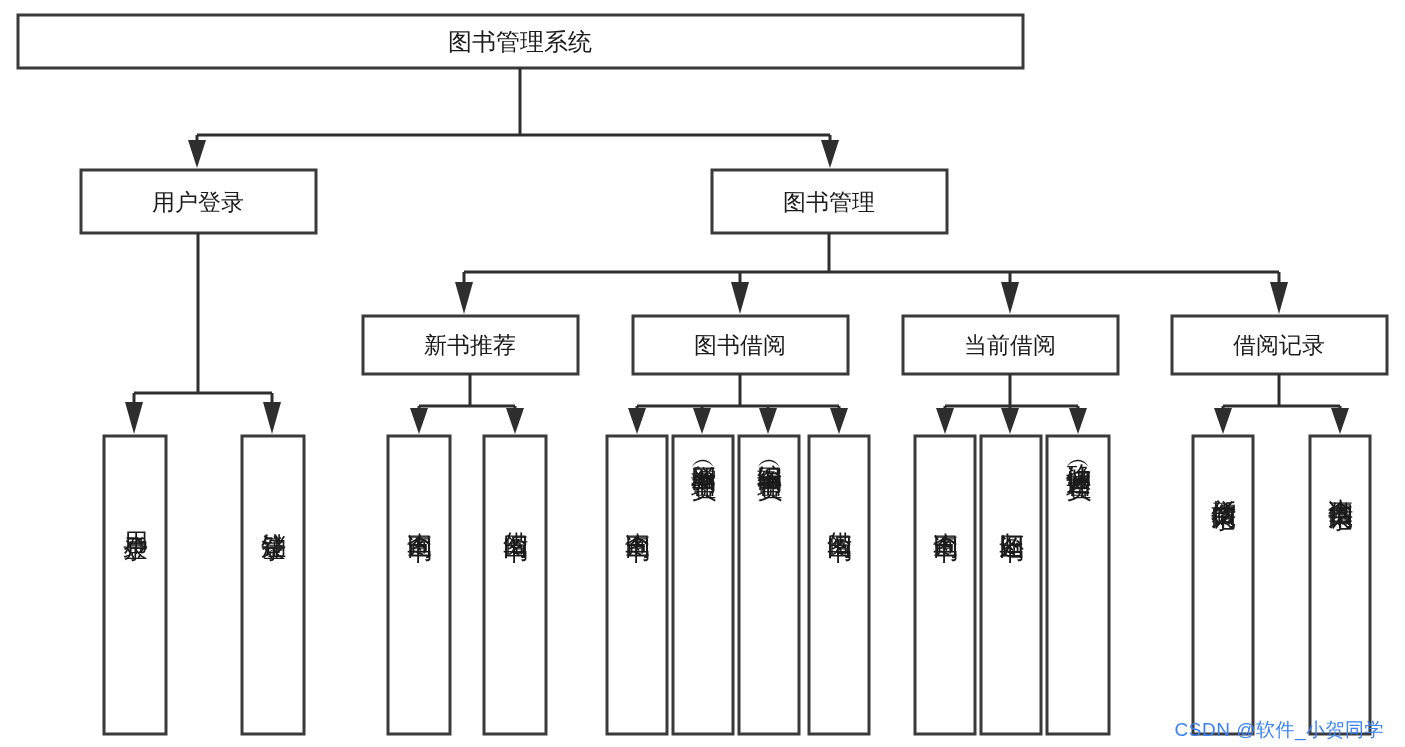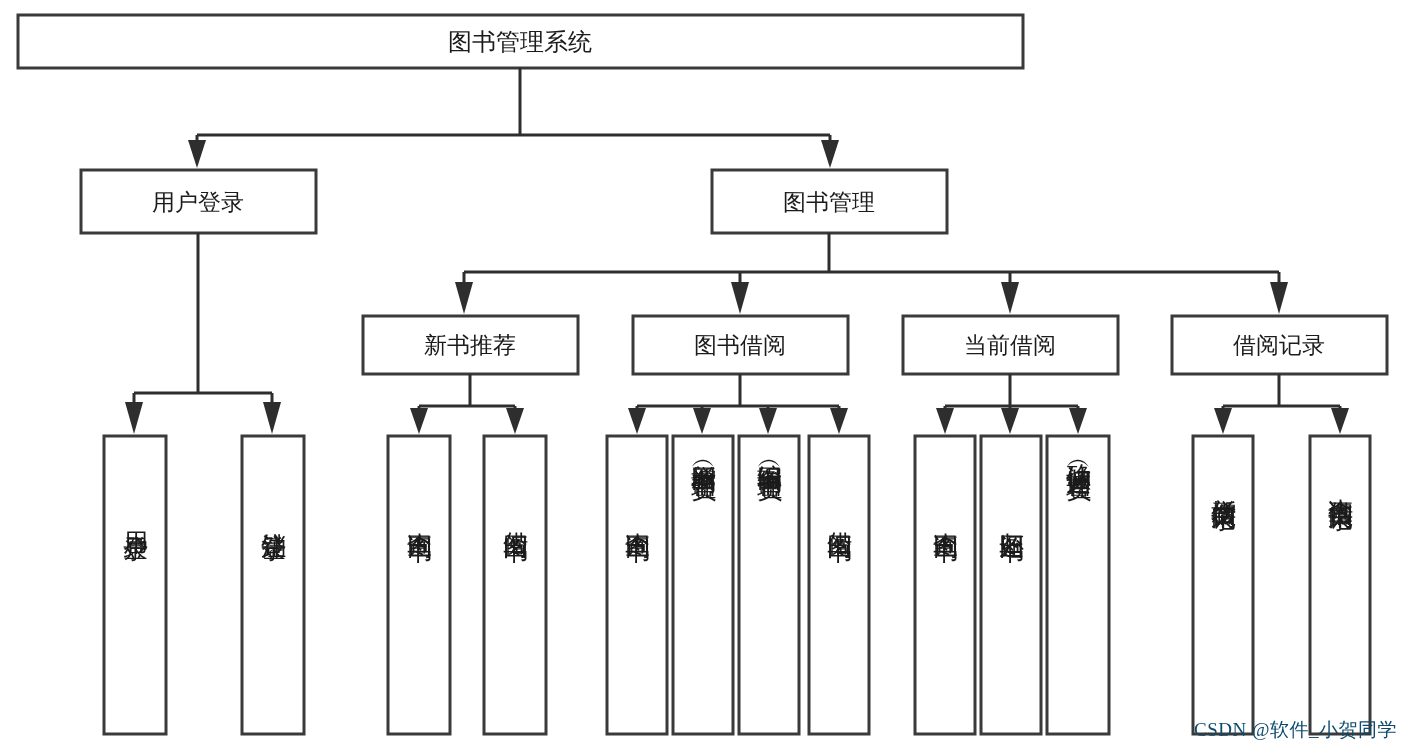--- a/index.html
+++ b/index.html
@@ -68,25 +68,25 @@
     text-orientation: upright;
     font-family: "DejaVu Sans", "Liberation Sans", sans-serif;
     font-size: 25px;
     line-height: 1.05;
     color: #1b1b1b;
     letter-spacing: 2px;
     white-space: nowrap;
   }
   .watermark {
     position: absolute;
-    right: 8px;
+    right: 21px;
     bottom: 4px;
-    font-family: Liberation Serif, serif;
+    font-family: Liberation Sans, sans-serif;
     font-size: 19px;
-    color: #0c4a6e;
+    color: #3b82f6;
     white-space: nowrap;
     letter-spacing: 0.5px;
   }
 </style>
 </head>
 <body>
 
 <div id="diagram-root">
 
   <svg id="flow-svg" viewBox="0 0 1405 747">

